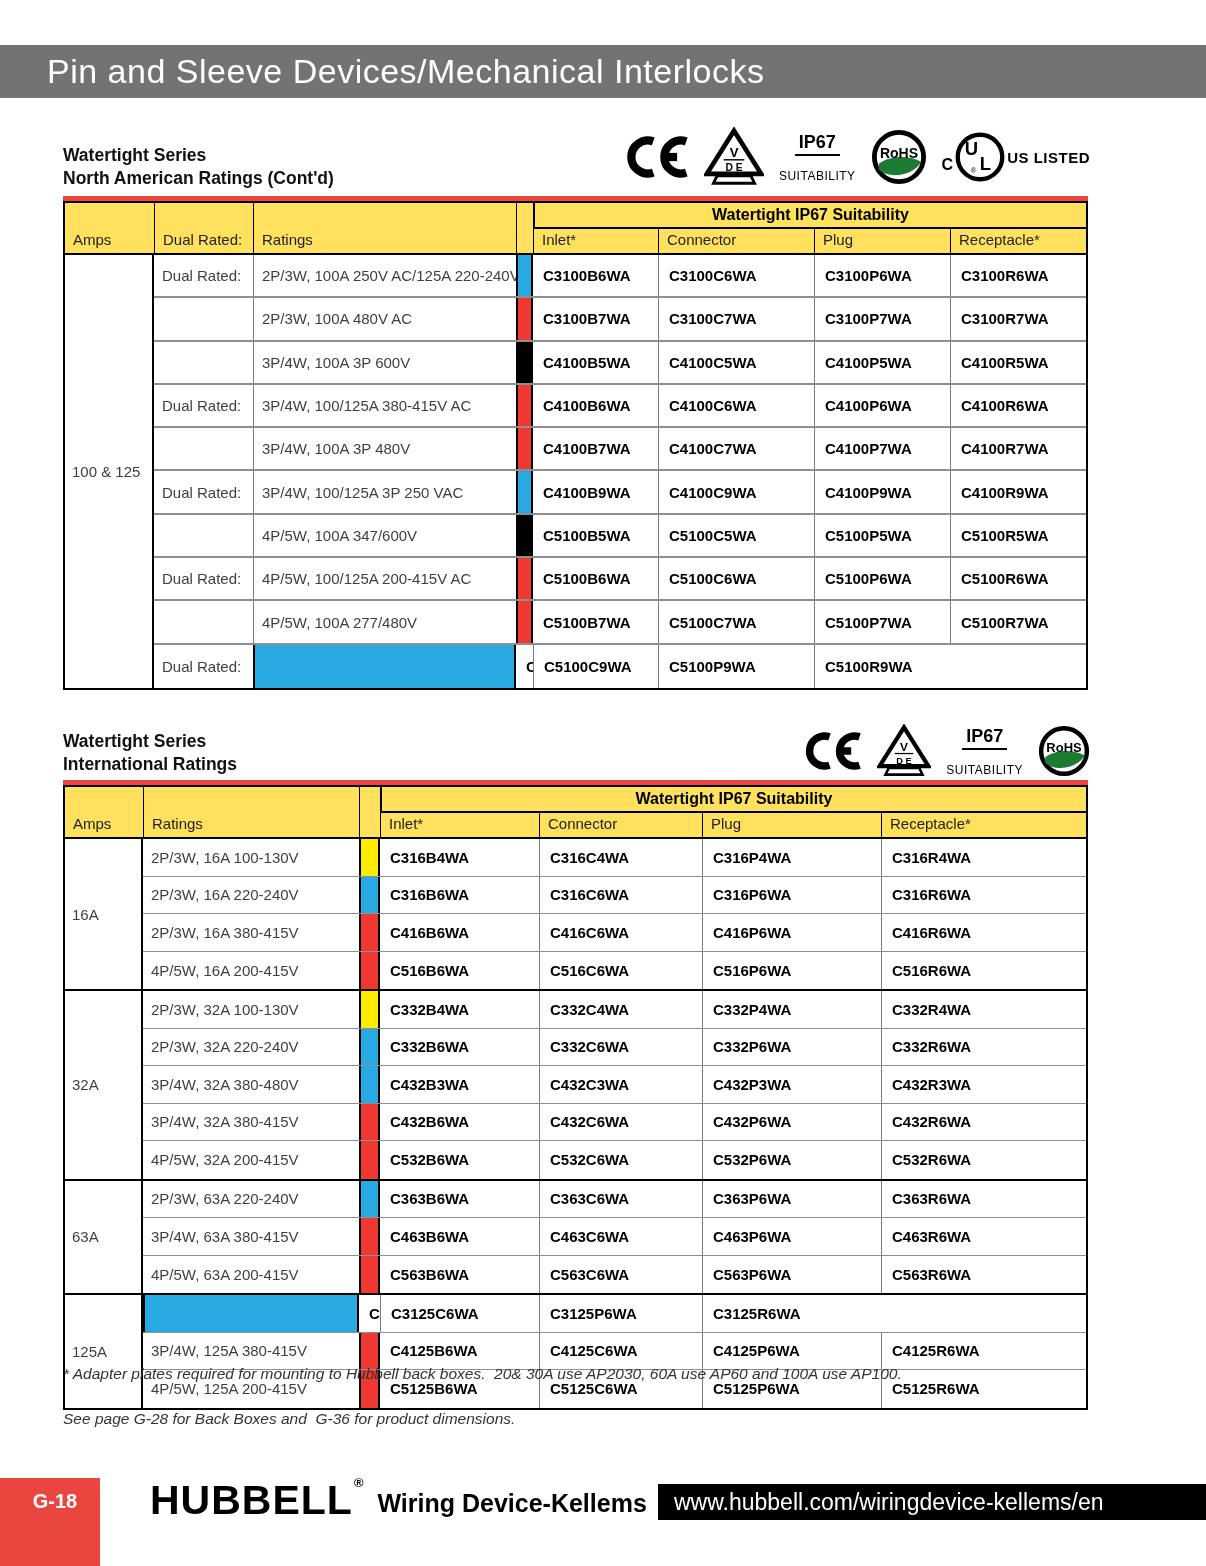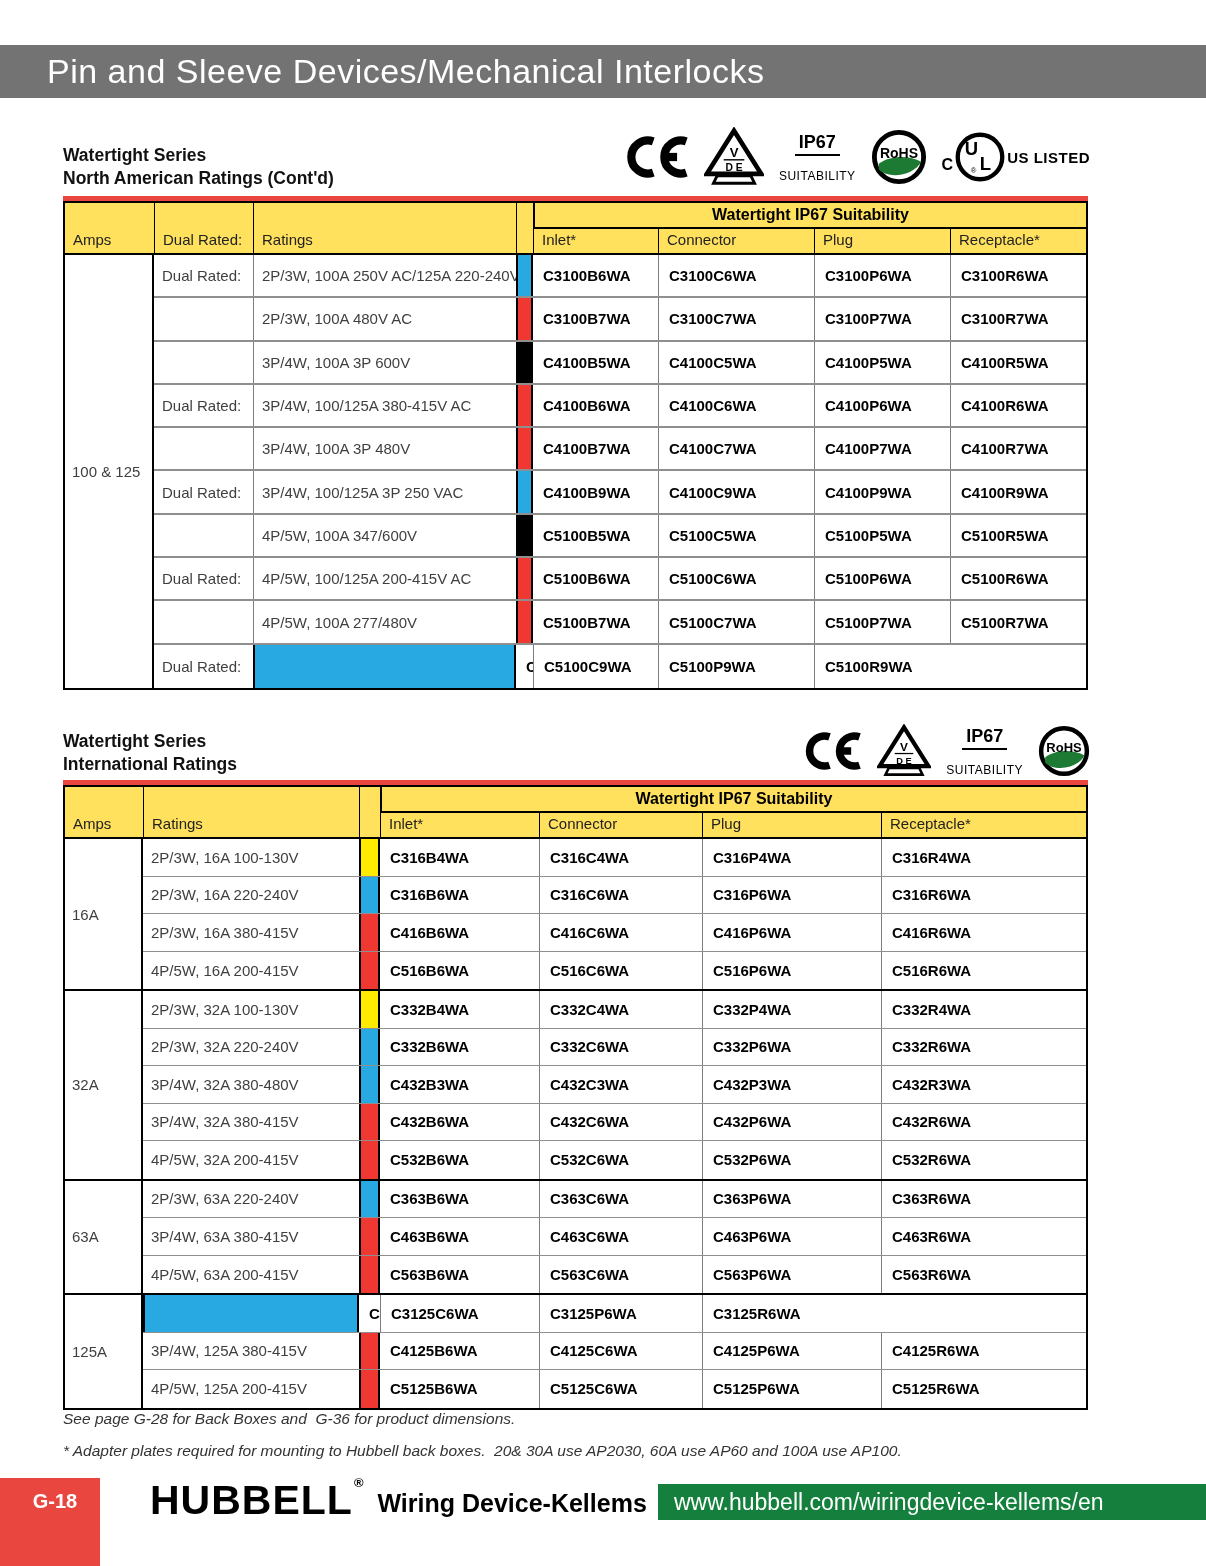--- a/index.html
+++ b/index.html
@@ -61,30 +61,30 @@
   .c-color + .c-part { border-left:none; }
 
   
   .grp { display:flex; border-bottom:2.5px solid #000; }
   .grp:last-child { border-bottom:none; }
   .grp .amps-col { width:78px; }
 
   
   .footnote { position:absolute; left:63px; font-size:15.5px; font-style:italic; color:#333; white-space:pre; }
   .fn1 { top:1410px; }
-  .fn2 { top:1442px; }
+  .fn2 { top:1365px; }
 
   
   .foot-tab { position:absolute; left:0; top:1478px; width:100px; height:88px; background:#E8463F; }
   .foot-tab span { display:block; margin-top:12px; text-align:center; padding-left:10px; color:#fff; font-size:20px; font-weight:bold; }
   .foot-logo { position:absolute; left:150px; top:1480px; display:flex; align-items:center; height:40px; }
   .foot-logo .hub { font-size:41px; font-weight:bold; color:#000; letter-spacing:1px; }
   .foot-logo .reg { font-size:13px; font-weight:bold; vertical-align:super; position:relative; top:-18px; margin-left:1px; }
   .foot-logo .wdk { font-size:25px; font-weight:bold; color:#000; margin-left:14px;margin-top:7px; }
-  .foot-url { position:absolute; left:658px; top:1484px; width:548px; height:36px; background:#15803d; }
+  .foot-url { position:absolute; left:658px; top:1484px; width:548px; height:36px; background:#000000; }
   .foot-url span { display:block; line-height:36px; padding-left:16px; color:#fff; font-size:23px; }
 </style>
 </head>
 <body>
 
 <div id="page">
 
   <div class="banner">
     <span>Pin and Sleeve Devices/Mechanical Interlocks</span>
   </div>

